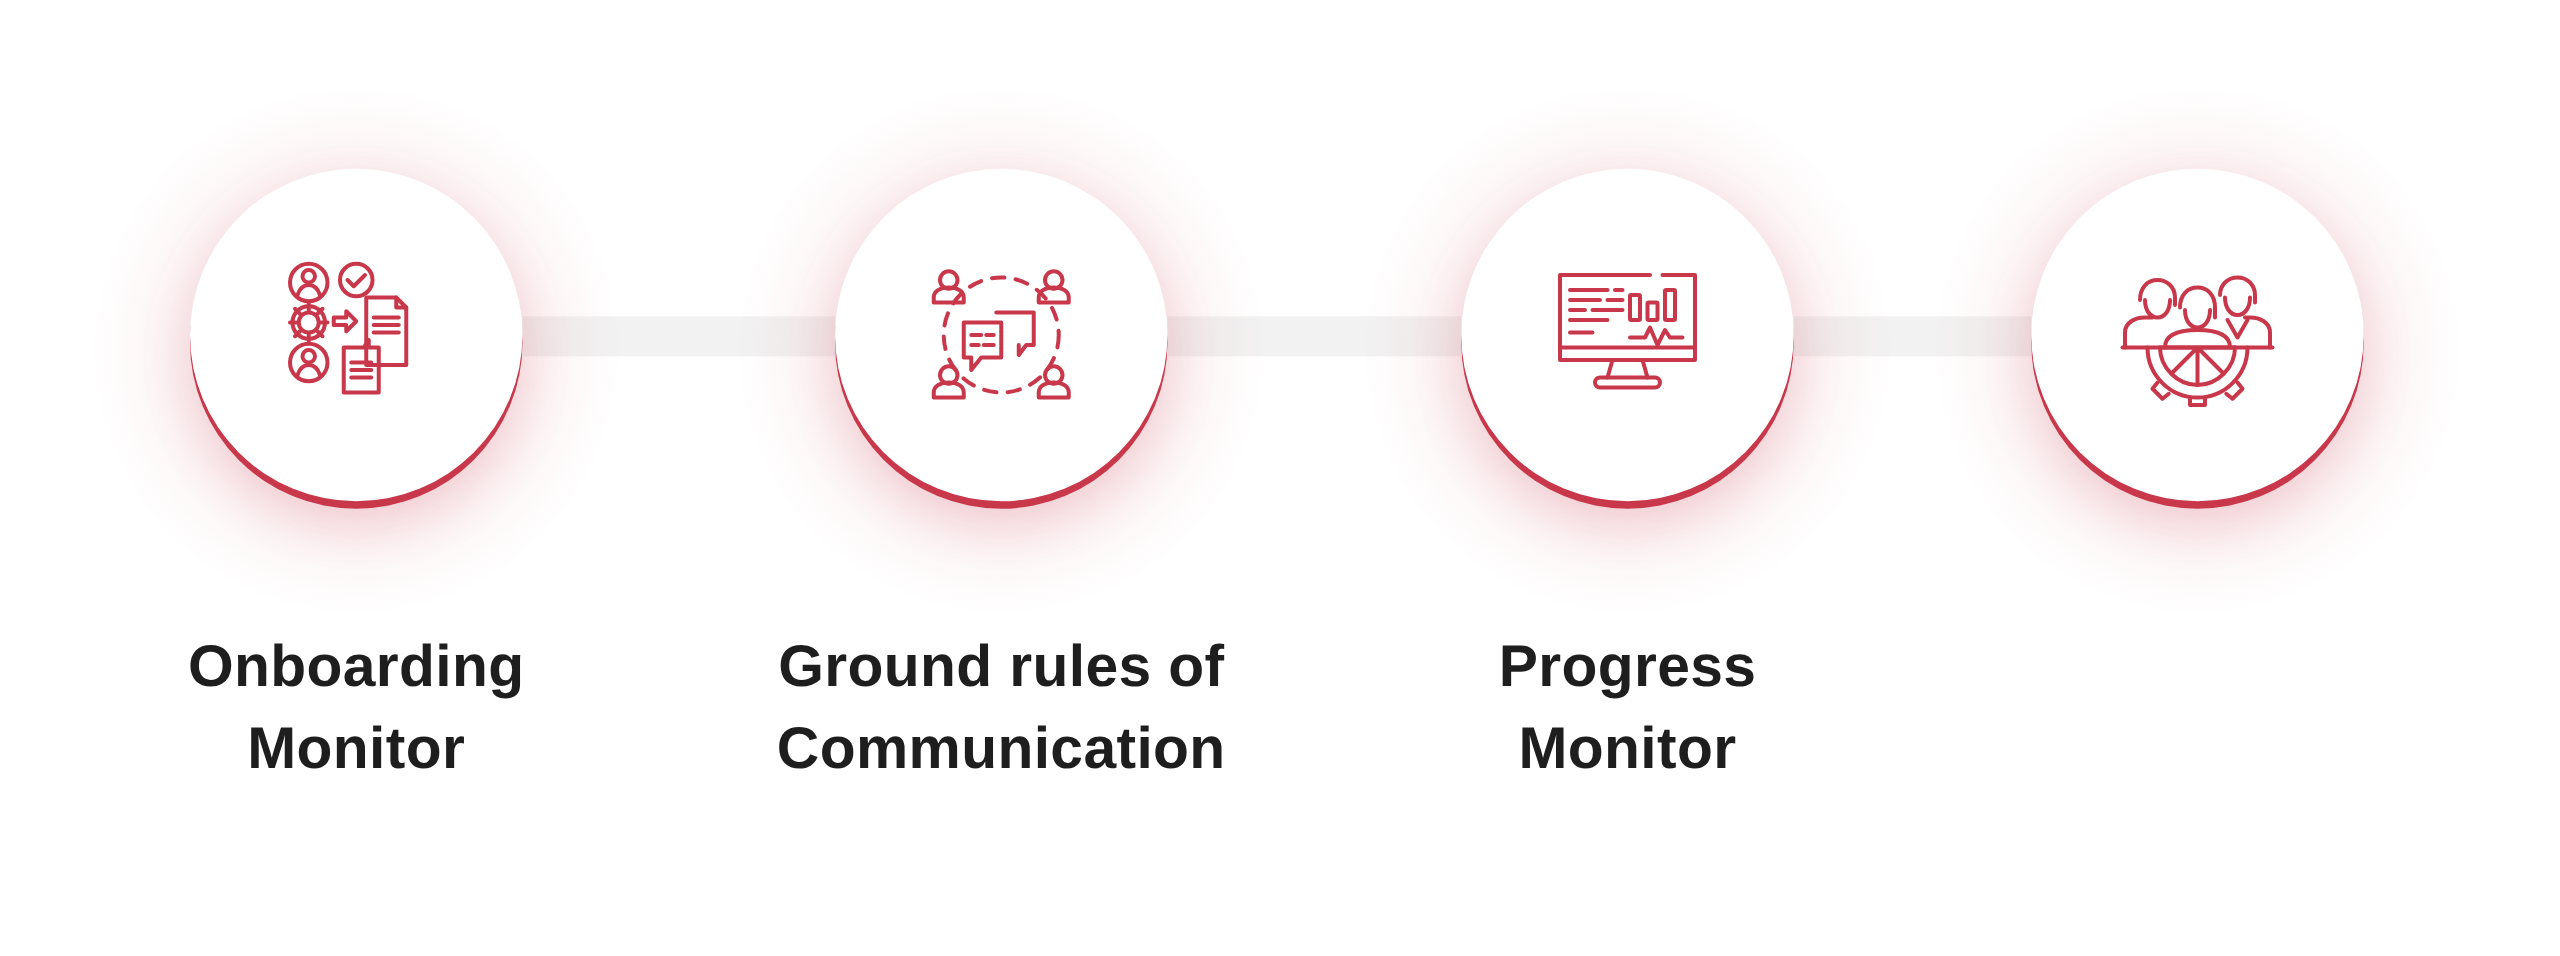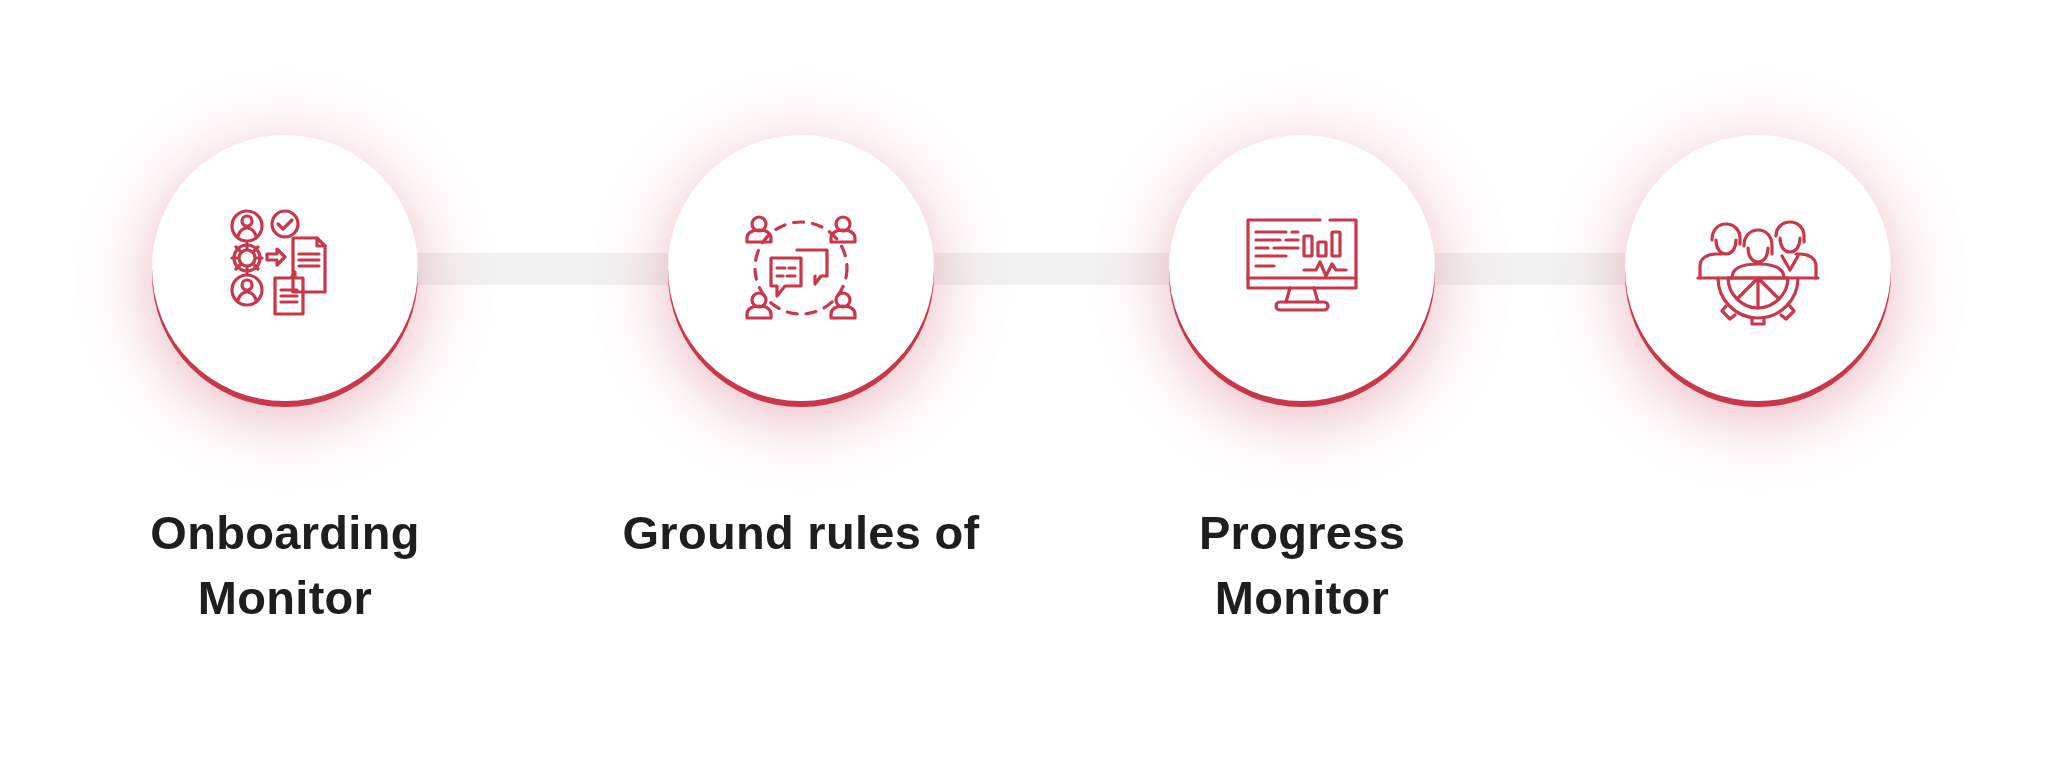--- a/index.html
+++ b/index.html
@@ -141,20 +141,21 @@
         <path d="M92 112v-4c0-5 5-8 12-8s12 3 12 8v4z"></path>
       </g>
 
       <path d="M58 44h30v26h-6l-6 8v-8H76"></path>
       <path d="M32 52h30v28H46l-8 10v-10h-6z"></path>
       <path d="M38 62h8M50 62h6M38 70h6M48 70h8"></path>
     </svg>
   </div>
   <div class="label">
     <span>Ground rules of</span>
+    <span>Communication</span>
   </div>
 </div>
 
 <div class="step" style="left:1302px;">
   <div class="glow"></div>
   <div class="circle">
     <svg viewBox="0 0 124 124" fill="none" stroke="#c8374a" stroke-width="3.2" stroke-linecap="round" stroke-linejoin="round">
 
       <path d="M80 14H8v68h108V14H90"></path>
       <path d="M8 72h108"></path>

